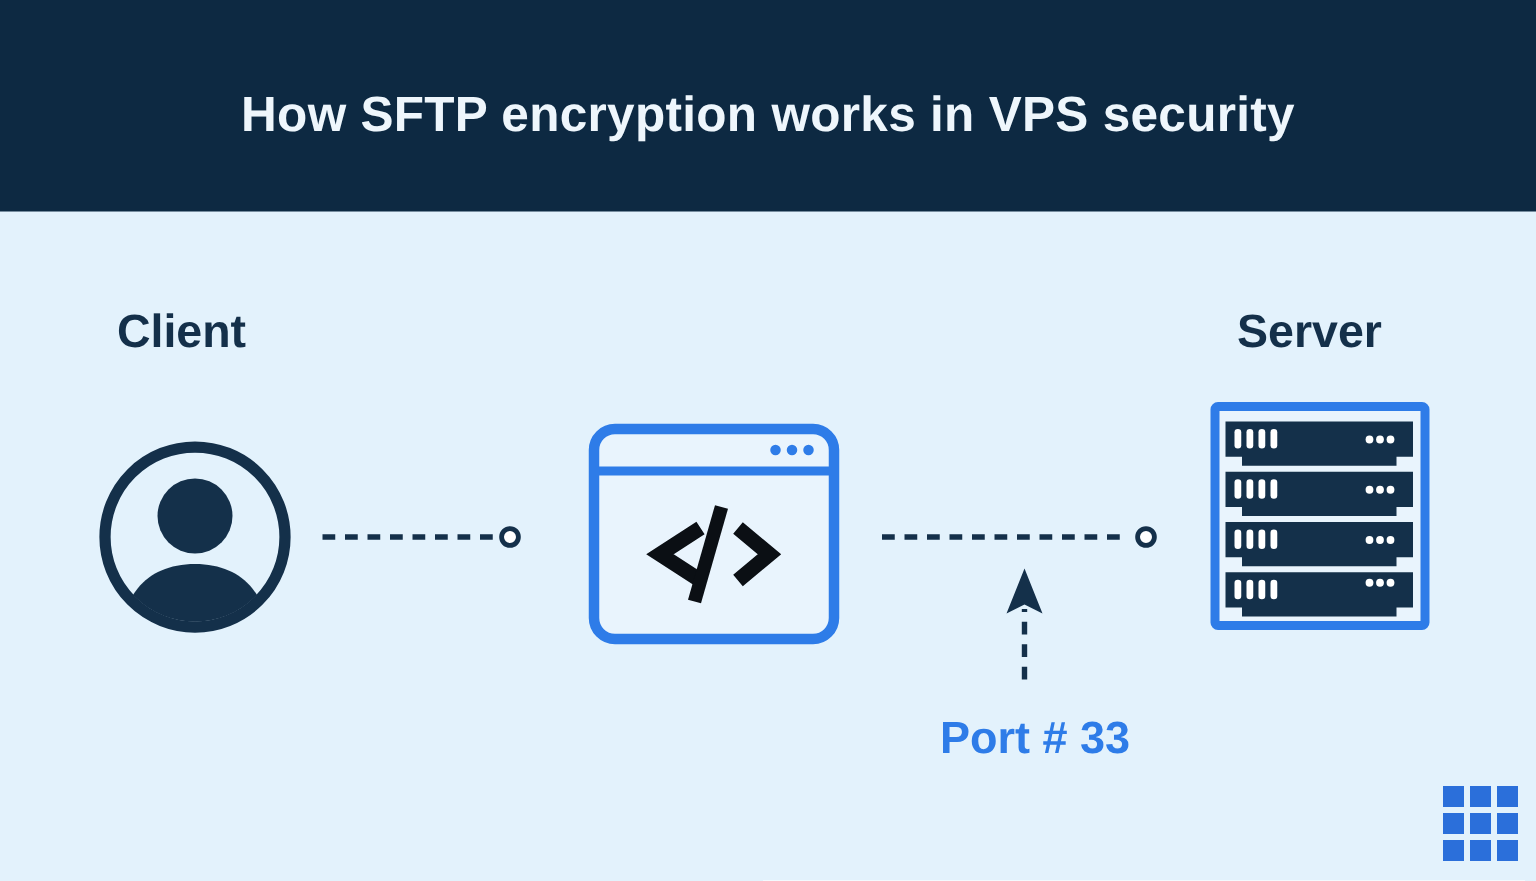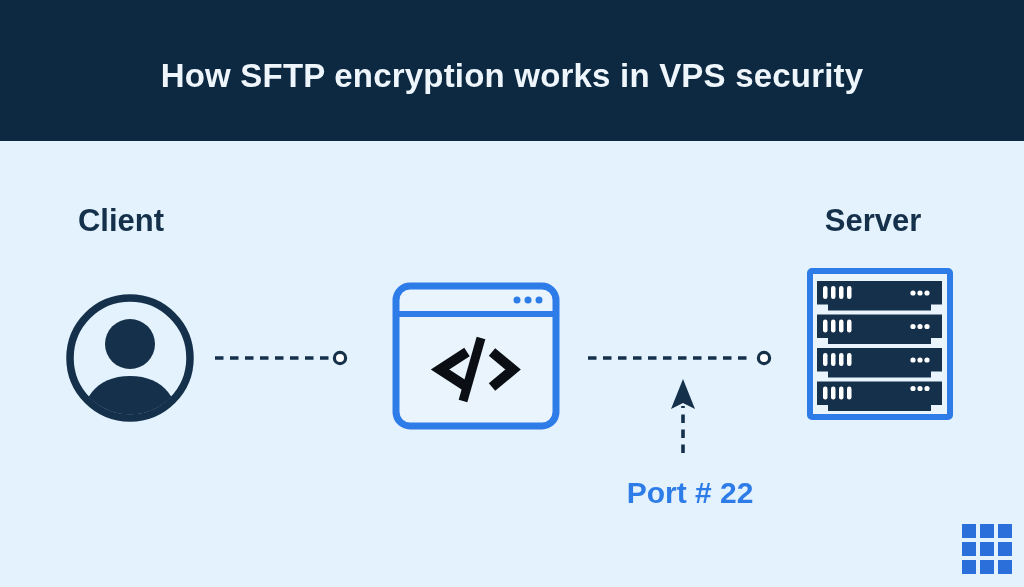--- a/index.html
+++ b/index.html
@@ -160,21 +160,21 @@
 
   <svg class="connector-layer" width="1024" height="587" viewBox="0 0 1024 587">
     <line class="dash-line" x1="215" y1="358" x2="329" y2="358"></line>
     <circle class="end-dot" cx="340" cy="358" r="5.6"></circle>
     <line class="dash-line" x1="588" y1="358" x2="753" y2="358"></line>
     <circle class="end-dot" cx="764" cy="358" r="5.6"></circle>
     <line class="dash-line" x1="683" y1="453" x2="683" y2="406" stroke-dasharray="9 7"></line>
     <path class="fill-navy" d="M683,379 L695,409 L683,403 L671,409 Z"></path>
   </svg>
 
-  <div class="port-label">Port # 22</div>
+  <div class="port-label">Port # 33</div>
 
   <div class="logo-grid">
     <div class="cell"></div>
     <div class="cell"></div>
     <div class="cell"></div>
     <div class="cell"></div>
     <div class="cell"></div>
     <div class="cell"></div>
     <div class="cell"></div>
     <div class="cell"></div>

